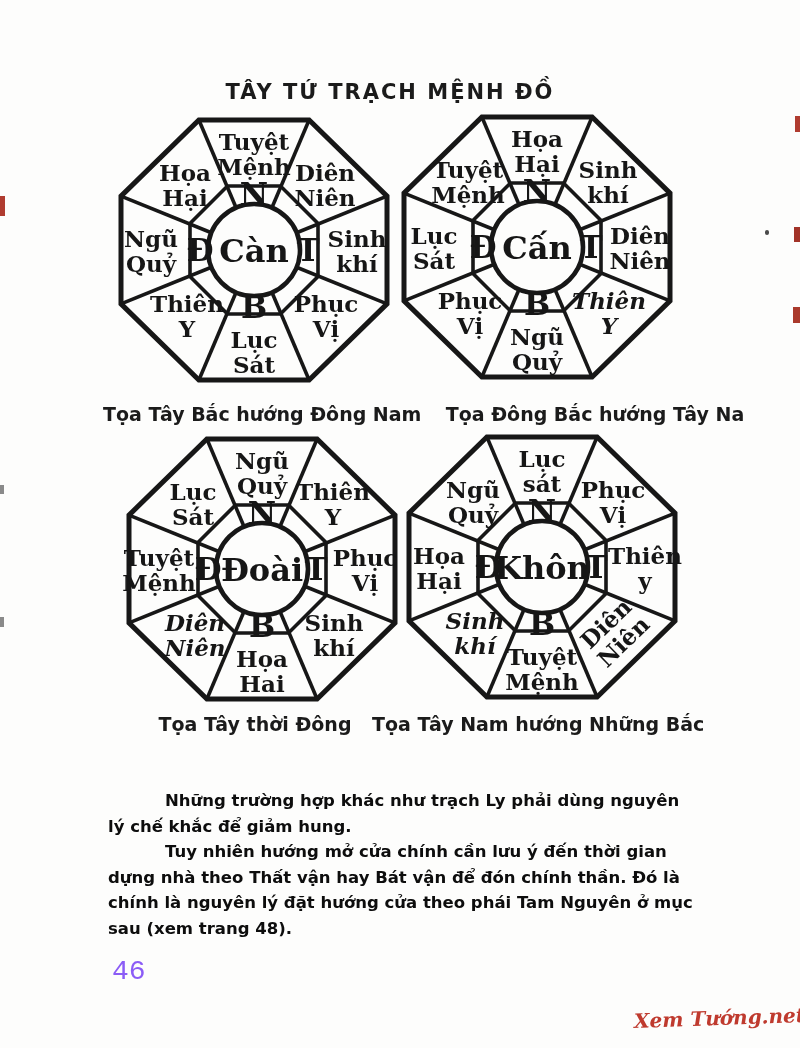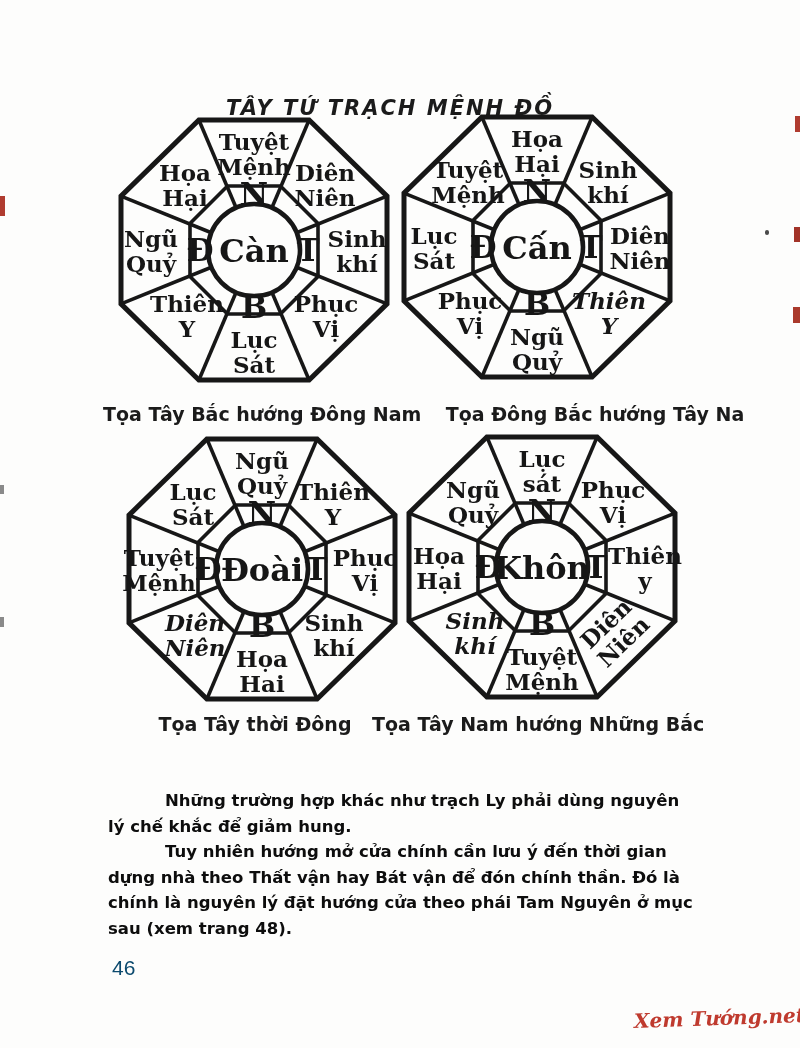--- a/index.html
+++ b/index.html
@@ -3,24 +3,23 @@
 <meta charset="utf-8">
 <style>
   html,body{margin:0;padding:0;}
   body{
     width:800px;height:1048px;position:relative;overflow:hidden;
     background:#fdfdfc;
     font-family:"DejaVu Sans","Liberation Sans",sans-serif;
     color:#141414;
   }
   .page-title{
-    position:absolute;left:0;top:96px;width:780px;
+    position:absolute;left:0;top:80px;width:780px;
     text-align:center;font-size:21px;font-weight:bold;letter-spacing:2px;
     color:#1b1b1b;
-    font-style:italic;
   }
   .oct-svg{position:absolute;}
   .oct-outer{fill:none;stroke:#171717;stroke-width:5;stroke-linejoin:miter;}
   .oct-inner{fill:none;stroke:#171717;stroke-width:3.6;}
   .oct-line{stroke:#171717;stroke-width:3.6;}
   .oct-circle{fill:#fdfdfc;stroke:#171717;stroke-width:4.6;}
   .oct-svg text{fill:#161616;text-anchor:middle;dominant-baseline:central;}
   .oct-sector{font-family:"DejaVu Serif","Liberation Serif",serif;font-size:23px;font-weight:bold;}
   .oct-dir{font-family:"DejaVu Serif","Liberation Serif",serif;font-size:31px;font-weight:bold;}
   .oct-center{font-family:"DejaVu Serif","Liberation Serif",serif;font-size:32px;font-weight:bold;}
@@ -29,22 +28,22 @@
     text-align:center;white-space:nowrap;
   }
   .body-text{
     position:absolute;left:108px;top:788px;width:592px;
     font-size:16.5px;font-weight:bold;line-height:25.5px;color:#0d0d0d;
   }
   .body-text p{margin:0;}
   .body-text p.indent{text-indent:57px;}
   .page-number{
     position:absolute;left:112px;top:956px;
-    font-family:Liberation Sans, sans-serif;
-    font-size:21px;color:#0c4a6e;
+    font-family:Liberation Mono, monospace;
+    font-size:28px;color:#8b5cf6;
   }
   .watermark{
     position:absolute;left:628px;top:992px;width:172px;height:52px;
     display:flex;align-items:center;gap:6px;
   }
   .wm-text{
     font-family:"DejaVu Serif","Liberation Serif",serif;
     font-style:italic;font-weight:bold;font-size:20px;
     transform:rotate(-2deg);white-space:nowrap;
   }

